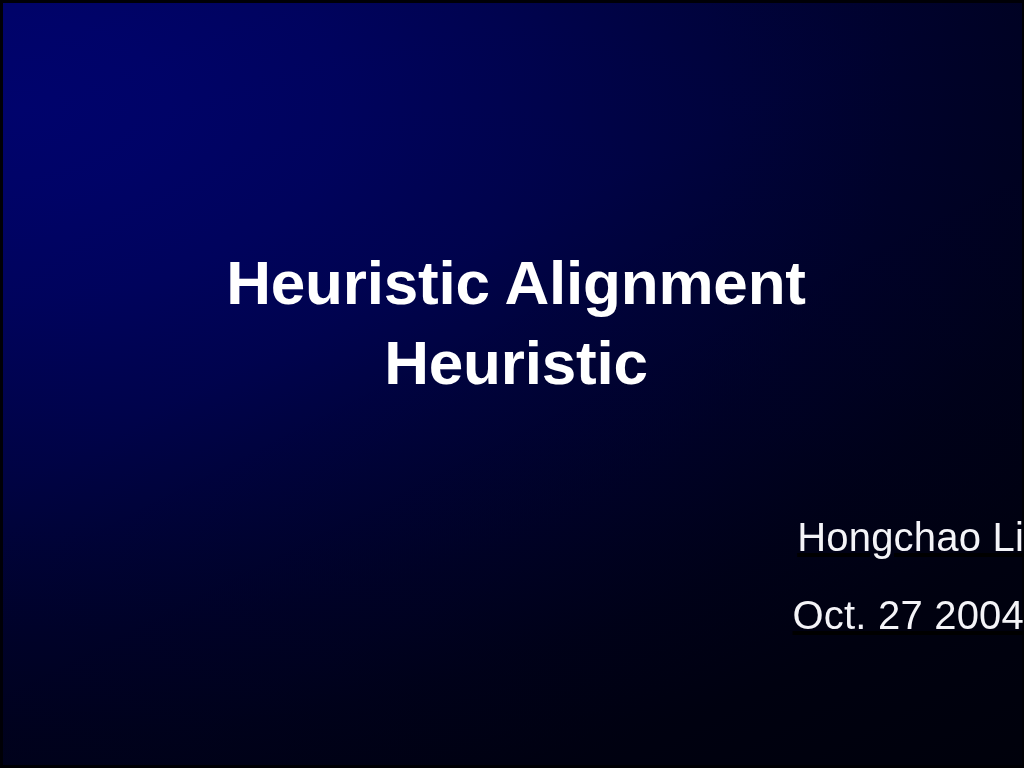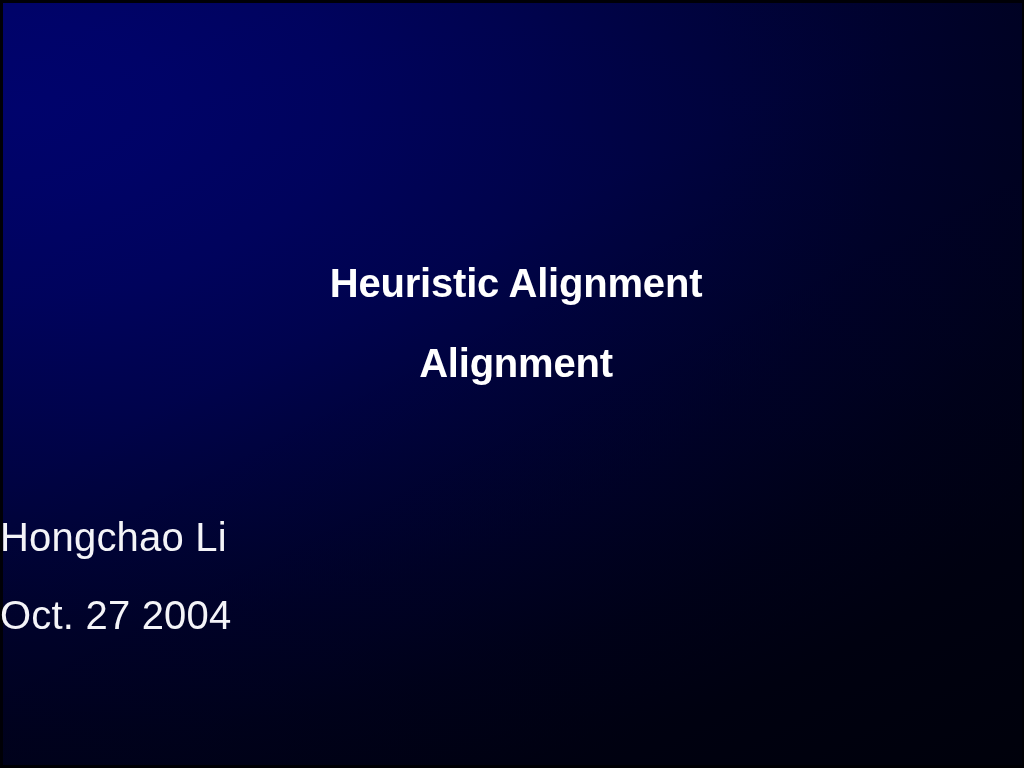--- a/index.html
+++ b/index.html
@@ -72,34 +72,35 @@
   .title-block {
     position: absolute;
     left: 0;
     right: 0;
     top: 243px;
     text-align: center;
   }
   .title-line {
     display: block;
     color: #ffffff;
-    font-size: 40px;
+    font-size: 62px;
     font-weight: bold;
     line-height: 80px;
     letter-spacing: -0.2px;
     white-space: pre;
     padding-left: 8px;
   }
 
   .subtitle-block {
     position: absolute;
     left: 0;
     right: 0;
     top: 498px;
-    text-align: left;
+    text-align: right;
+    text-decoration: underline;
   }
   .subtitle-line {
     display: block;
     color: #f4f4f8;
     font-size: 40px;
     font-weight: normal;
     line-height: 78px;
     letter-spacing: 0.2px;
     white-space: pre;
   }
@@ -110,21 +111,21 @@
 <div class="slide">
 
   <div class="slide-bg"></div>
   <div class="slide-bg-overlay"></div>
   <div class="slide-frame"></div>
 
   <div class="content">
 
     <div class="title-block">
       <span class="title-line">Heuristic Alignment</span>
-      <span class="title-line">Alignment</span>
+      <span class="title-line">Heuristic</span>
     </div>
 
     <div class="subtitle-block">
       <span class="subtitle-line">Hongchao Li</span>
       <span class="subtitle-line">Oct. 27 2004</span>
     </div>
 
   </div>
 </div>
 

